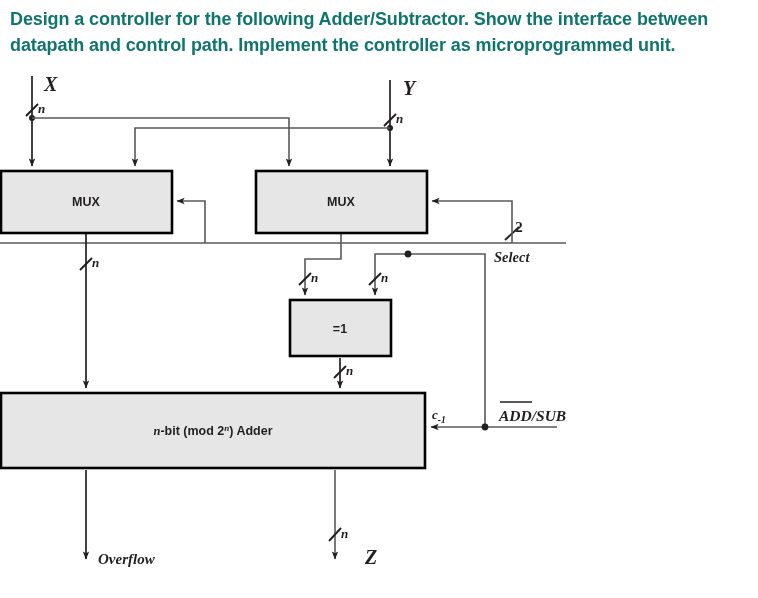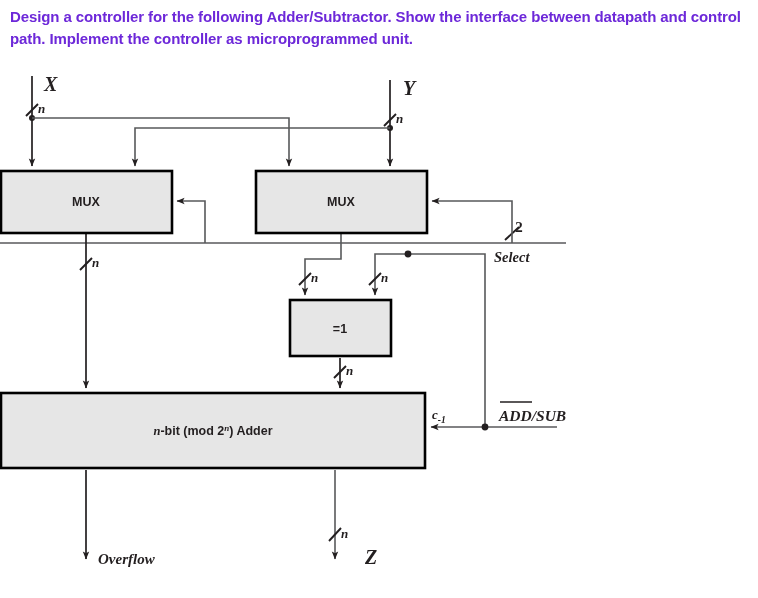--- a/index.html
+++ b/index.html
@@ -13,23 +13,23 @@
     position: relative;
     font-family: "Liberation Sans", sans-serif;
     overflow: hidden;
   }
   #prompt-text {
     position: absolute;
     left: 10px;
     top: 6px;
     width: 736px;
     font-family: "Liberation Sans", sans-serif;
-    font-size: 15px;
-    font-weight: bold;
-    color: #6d28d9;
+    font-size: 18px;
+    font-weight: bold;
+    color: #0f766e;
     line-height: 1.45;
     letter-spacing: -0.1px;
   }
   #diagram-wrap {
     position: absolute;
     left: 0;
     top: 0;
     width: 758px;
     height: 598px;
   }

